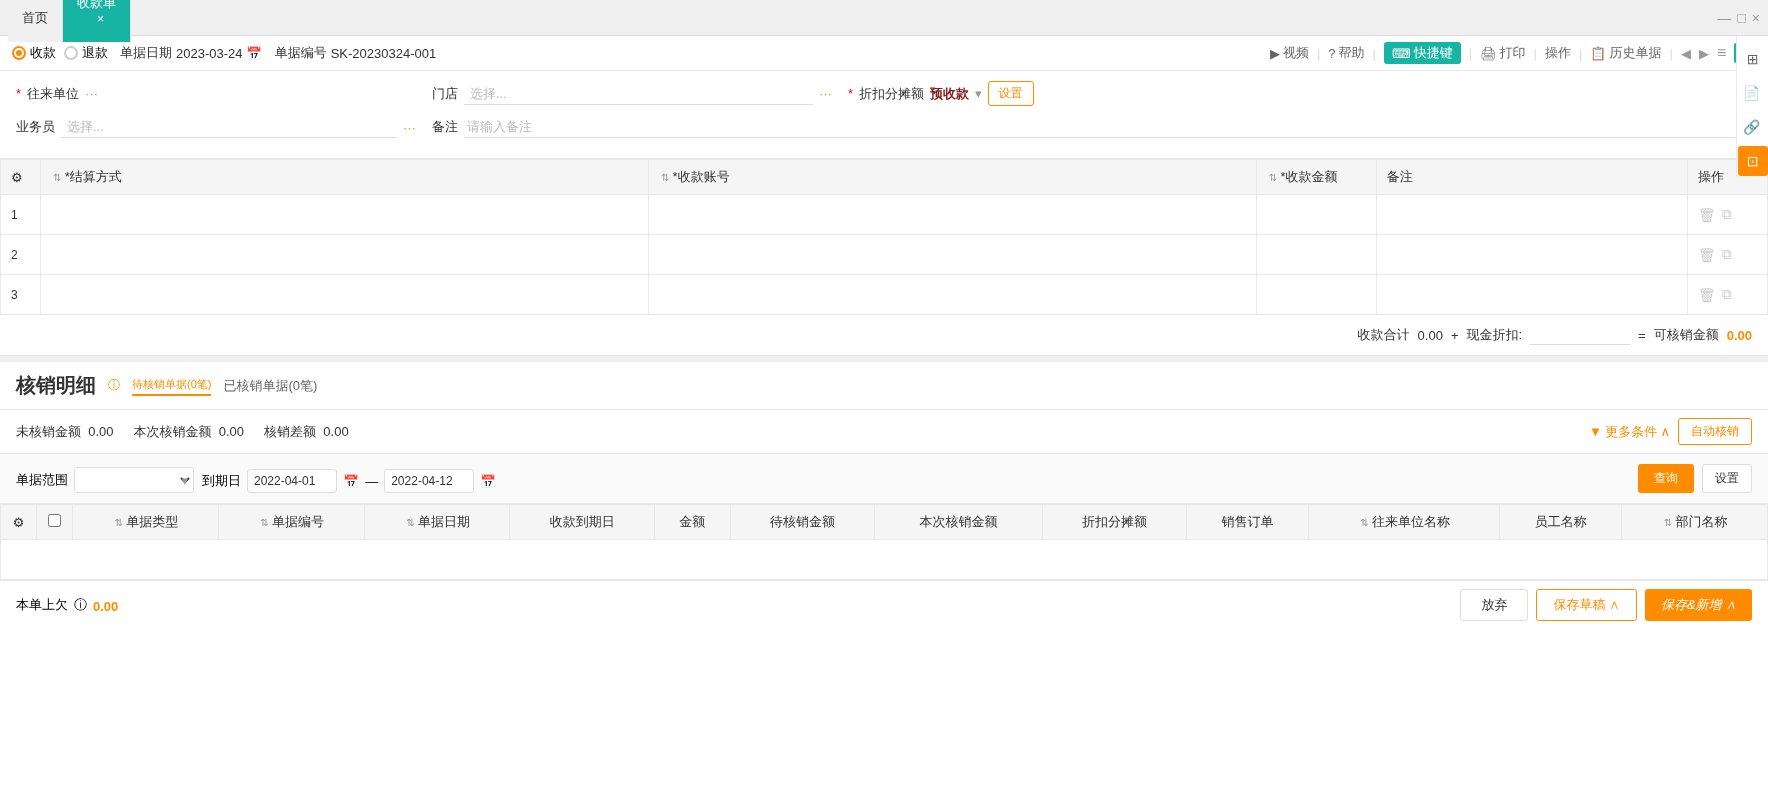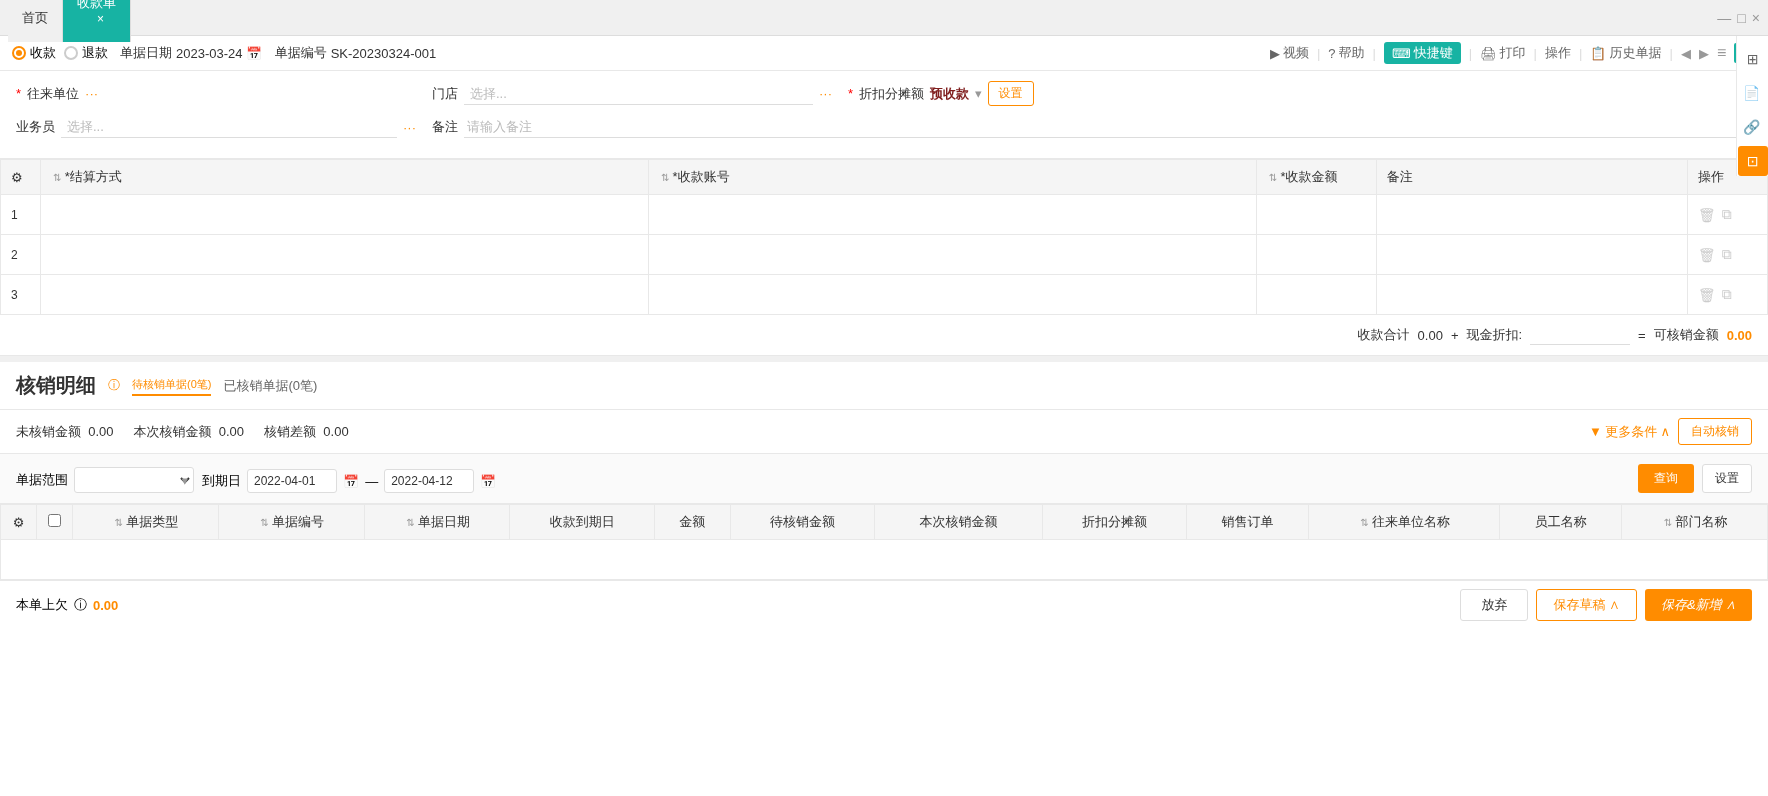--- a/index.html
+++ b/index.html
@@ -184,21 +184,21 @@
     }
     .sort-icon { color: #999; font-size: 10px; margin-left: 2px; }
 
     
     .footer {
       display: flex; align-items: center; justify-content: space-between;
       padding: 8px 16px; background: #fff;
       border-top: 1px solid #e8e8e8;
       position: sticky; bottom: 0;
     }
-    .footer-left { display: flex; align-items: center; gap: 6px; }
+    .footer-left { display: flex; align-items: flex-end; gap: 6px; }
     .footer-amount { font-size: 13px; color: #333; }
     .footer-amount span { color: #ff8c00; font-weight: bold; }
     .footer-right { display: flex; gap: 8px; }
     .discard-btn {
       background: #fff; border: 1px solid #ddd; color: #333;
       padding: 6px 20px; border-radius: 3px; cursor: pointer; font-size: 13px;
     }
     .save-draft-btn {
       background: #fff; border: 1px solid #ff8c00; color: #ff8c00;
       padding: 6px 16px; border-radius: 3px; cursor: pointer; font-size: 13px;

